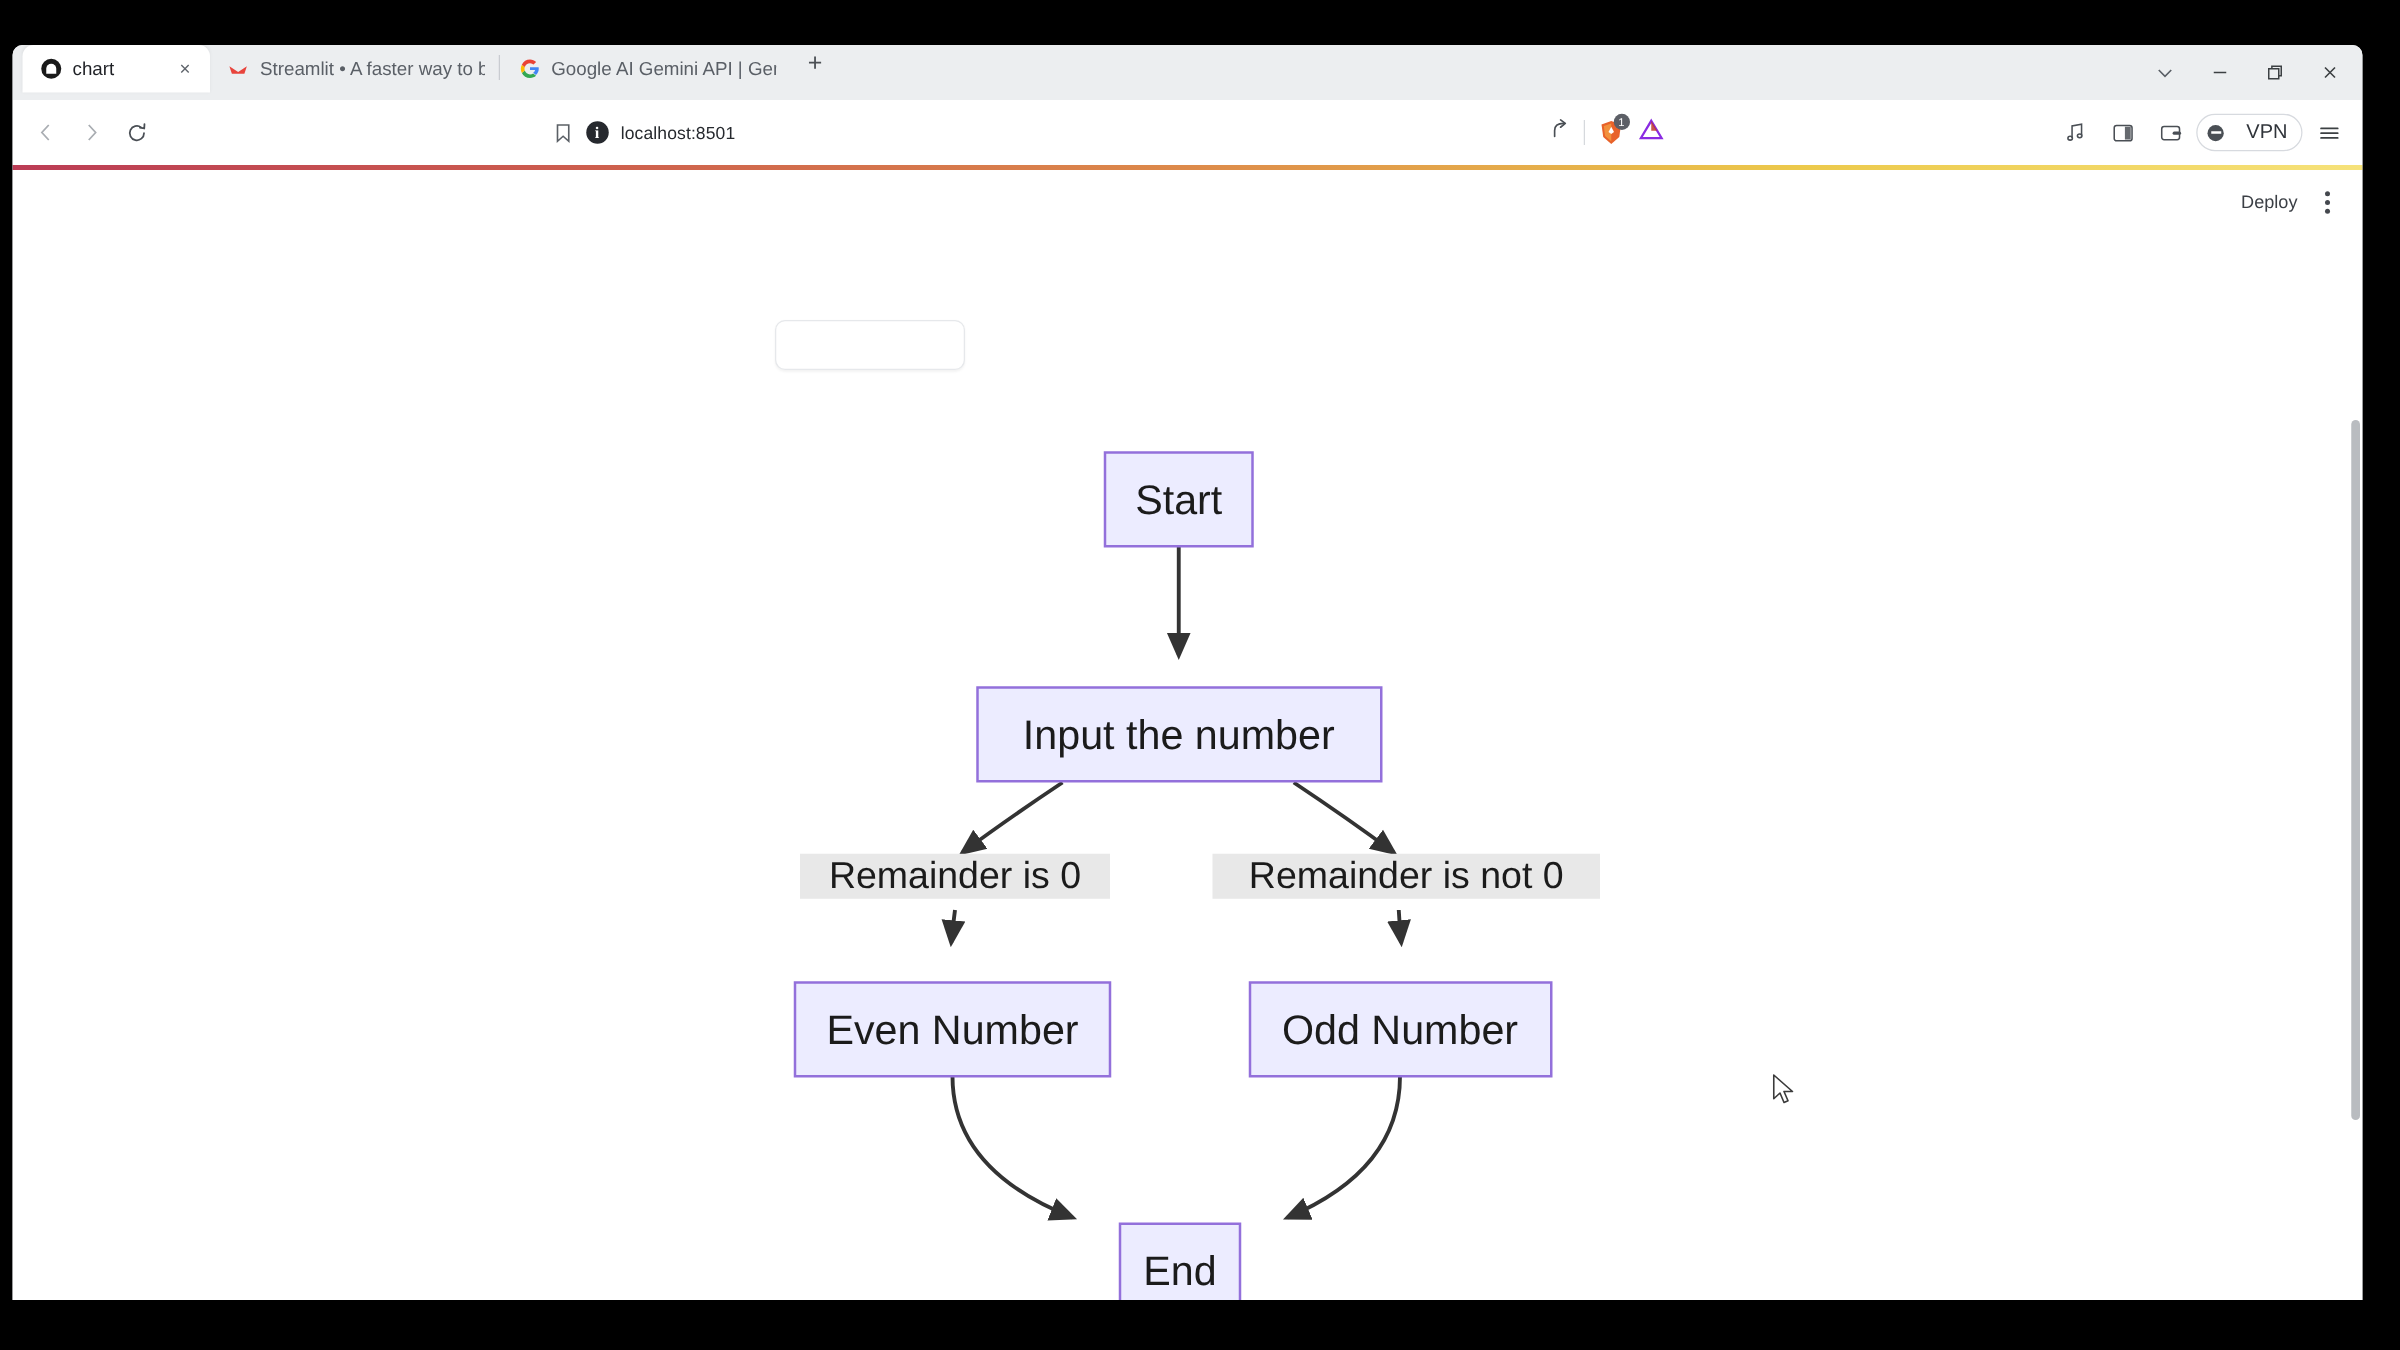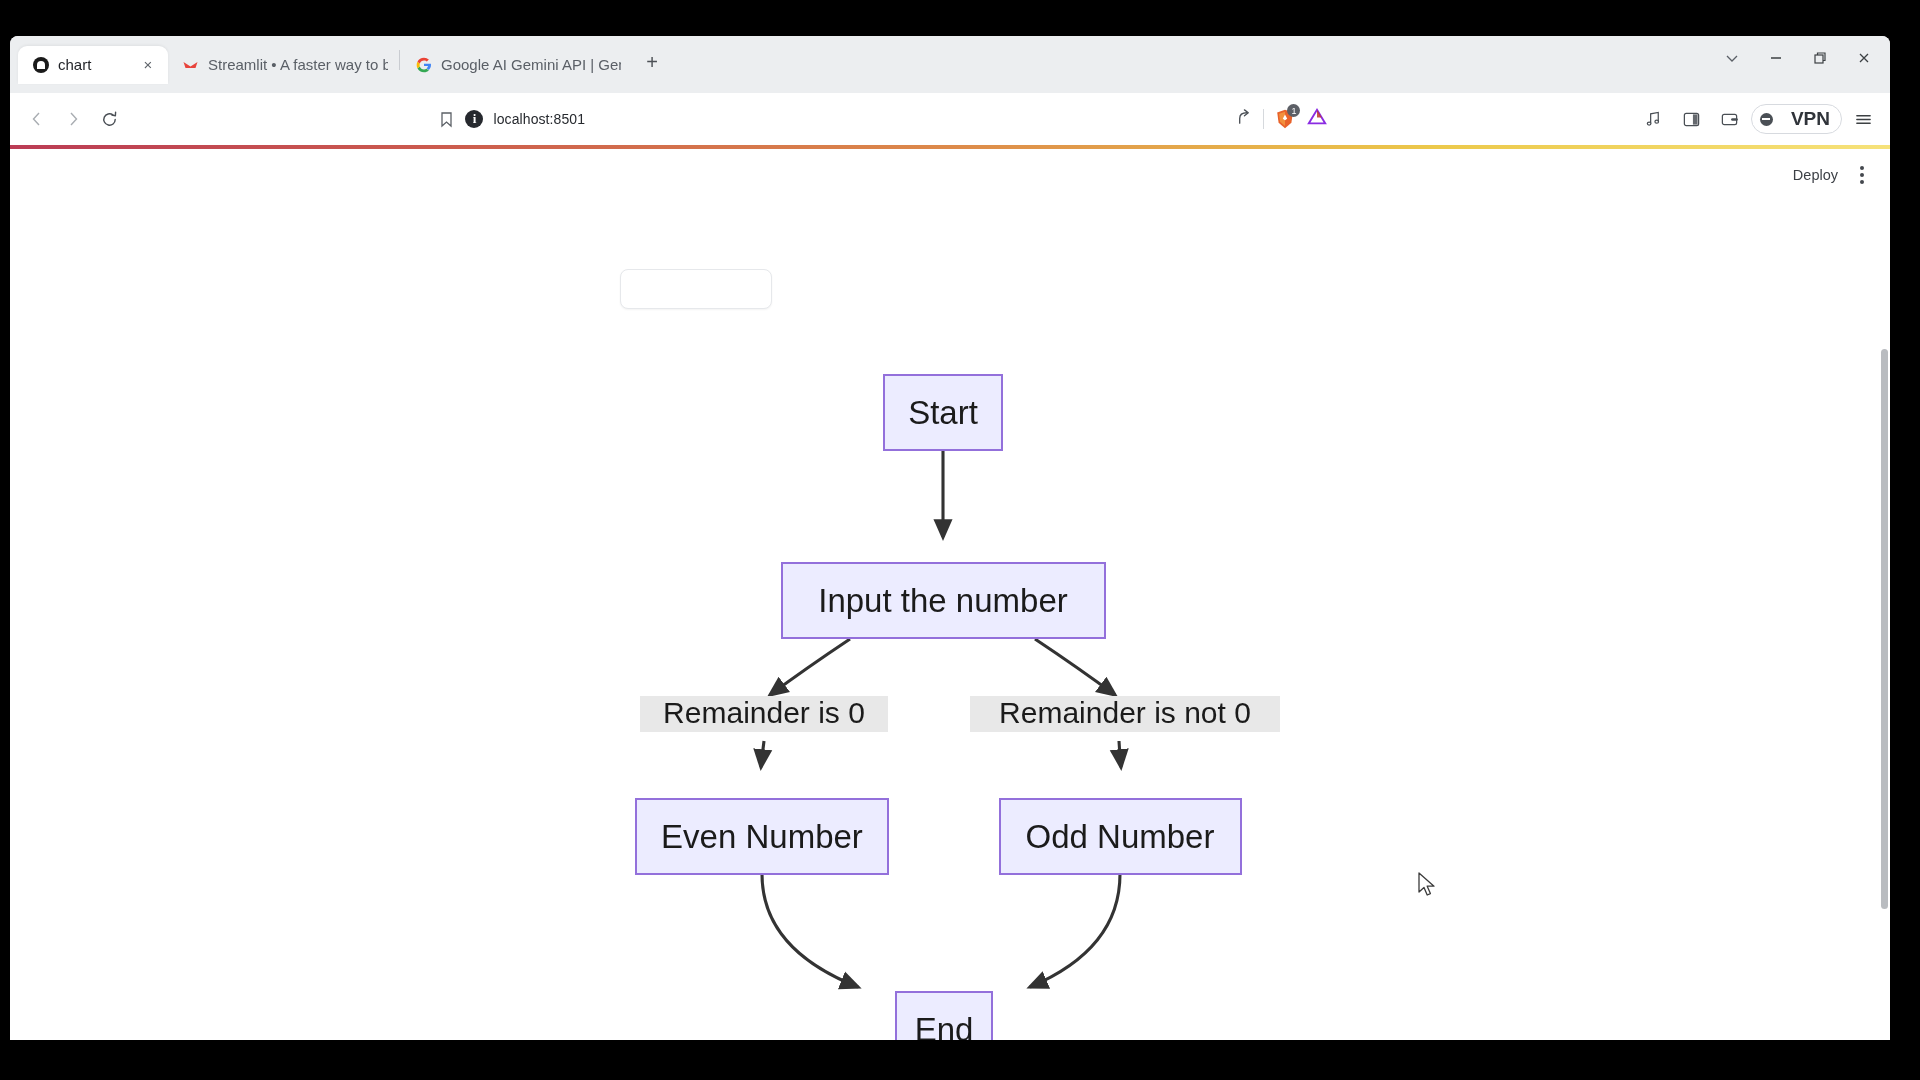--- a/index.html
+++ b/index.html
@@ -23,24 +23,24 @@
     left: 10px; top: 36px;
     width: 1880px; height: 1004px;
     background: #f2f3f5;
     border-radius: 8px 8px 0 0;
     overflow: hidden;
   }
 
   
   .tabstrip {
     position: relative;
-    height: 57px;
+    height: 44px;
     background: #eceef0;
     display: flex;
-    align-items: center;
+    align-items: flex-start;
     padding-left: 8px;
   }
   .tab {
     position: relative;
     height: 38px;
     display: flex;
     align-items: center;
     gap: 9px;
     padding: 0 10px 0 14px;
     font-size: 15px;
@@ -183,23 +183,22 @@
   .toolbar-right {
     display: flex; align-items: center; gap: 4px;
     padding-left: 6px;
   }
   .vpn-pill {
     display:flex;align-items:center;gap:18px;
     height: 30px;
     padding: 0 11px 0 8px;
     border: 1px solid #d7dadf;
     border-radius: 15px;
-    font-size: 19px;
+    font-size: 16px;
     color: #30343a;
-    font-weight: bold;
   }
   .vpn-dot {
     width: 13px;height:13px;border-radius:50%;
     background: #4a4f55;
     position: relative;
   }
   .vpn-dot::after{
     content:"";position:absolute;left:2.5px;top:5.5px;width:8px;height:2px;background:#fff;
   }
 

